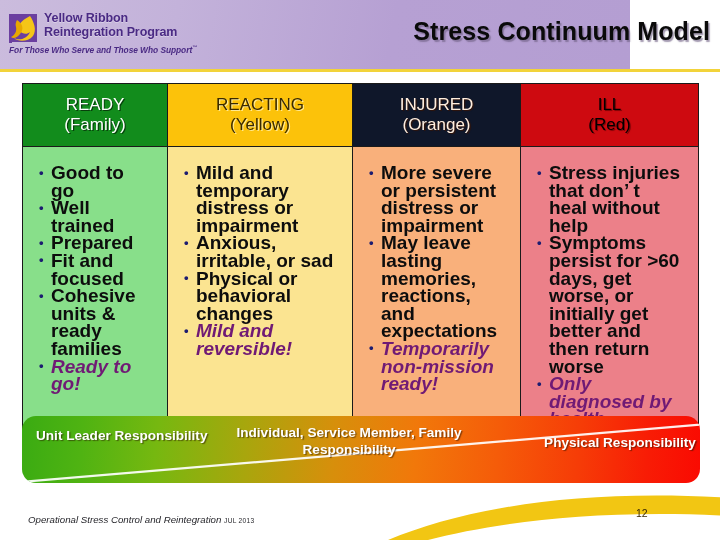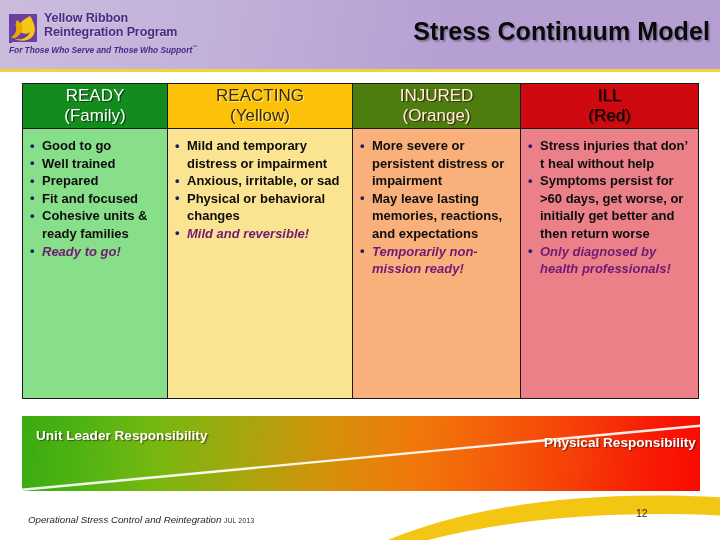--- a/index.html
+++ b/index.html
@@ -12,21 +12,21 @@
     height: 540px;
     position: relative;
     overflow: hidden;
     font-family: "Liberation Sans", sans-serif;
   }
 
   
   .header {
     position: absolute;
     left: 0; top: 0;
-    width: 720px; height: 69px;
+    width: 630px; height: 69px;
     background: linear-gradient(100deg, #cbbcdd 0%, #c3b2da 28%, #b6a0d3 62%, #b49ed2 100%);
   }
   .header-rule {
     position: absolute;
     left: 0; top: 69px;
     width: 720px; height: 3px;
     background: #f2d33a;
   }
   .logo {
     position: absolute;
@@ -75,50 +75,50 @@
   
   .matrix {
     position: absolute;
     left: 22px; top: 83px;
     width: 676px; height: 316px;
     border-collapse: collapse;
     table-layout: fixed;
   }
   .matrix td {
     border: 1.6px solid #1a1a1a;
-    padding: 0;
+    padding: 9px;
     vertical-align: top;
   }
   .matrix td.head {
     height: 44px;
     vertical-align: middle;
     text-align: center;
     font-size: 17px;
     line-height: 20px;
   }
   .h-ready    { background: #128c1c; color: #ffffff; text-shadow: 1.2px 1.2px 0.6px rgba(0,0,0,0.55); }
   .h-reacting { background: #fcc20a; color: #3a2a00; text-shadow: 1.2px 1.2px 0.6px rgba(255,240,170,0.85); }
-  .h-injured  { background: #4d7c0f; color: #ffeede; text-shadow: 1.3px 1.3px 0.8px rgba(60,20,0,0.75); }
+  .h-injured  { background: #0f172a; color: #ffeede; text-shadow: 1.3px 1.3px 0.8px rgba(60,20,0,0.75); }
   .h-ill      { background: #ce0a10; color: #000000; text-shadow: 1.2px 1.2px 0.7px rgba(70,0,0,0.6); }
 
   .b-ready    { background: #88df8a; }
   .b-reacting { background: #fbe491; }
   .b-injured  { background: #f9b07b; }
   .b-ill      { background: #ec8089; }
 
   .cell-list {
     margin: 0;
     padding: 8px 6px 6px 6px;
     list-style: none;
   }
   .cell-list li {
     position: relative;
     padding-left: 13px;
     margin-bottom: 0px;
-    font-size: 13px;
+    font-size: 19px;
     line-height: 17.6px;
     font-weight: bold;
     color: #0d0d0d;
   }
   .cell-list li::before {
     content: "\2022";
     position: absolute;
     left: 1px; top: -0.5px;
     color: #1c1c70;
     font-size: 13px;
@@ -126,33 +126,34 @@
   .cell-list li.accent {
     color: #701a75;
     font-style: italic;
   }
   .cell-list li.accent::before { color: #1c1c70; font-style: normal; }
 
   
   .respbar {
     position: absolute;
     left: 22px; top: 416px;
-    width: 678px; height: 75px;
+    width: 678px; height: 67px;
     background: linear-gradient(95deg,
         #3aab12 0%,
         #4fb312 9%,
         #76b810 20%,
         #a8a60d 33%,
         #d78f0b 46%,
         #f1780a 58%,
         #f55c09 70%,
         #f63c07 82%,
         #f81c05 92%,
         #fa0a02 100%);
     overflow: hidden;
+    border-radius: 14px;
   }
   .respbar-wedge {
     position: absolute;
     left: 0; bottom: 0;
     width: 100%; height: 100%;
   }
   .resp-label {
     position: absolute;
     color: #ffffff;
     font-weight: bold;
@@ -280,20 +281,23 @@
 </tbody>
   </table>
 
 <div class="respbar">
   <svg class="respbar-wedge" viewBox="0 0 678 62" preserveAspectRatio="none">
     <path d="M0 61 L678 8" stroke="#ffffff" stroke-width="2" fill="none" opacity="0.92"></path>
   </svg>
   <div class="resp-label resp-unit">
     <span>Unit Leader Responsibility</span>
   </div>
+  <div class="resp-label resp-indiv">
+    <span>Individual, Service Member, Family Responsibility</span>
+  </div>
   <div class="resp-label resp-caregiver">
     <span>Physical Responsibility</span>
   </div>
 </div>
 
 <div class="swoosh">
   <svg viewBox="0 0 340 54" width="340" height="54" preserveAspectRatio="none">
     <path d="M-10 62 C70 24, 190 2, 352 12 L352 30 C200 22, 90 40, 20 62 Z" fill="#f2c613"></path>
   </svg>
 </div>

